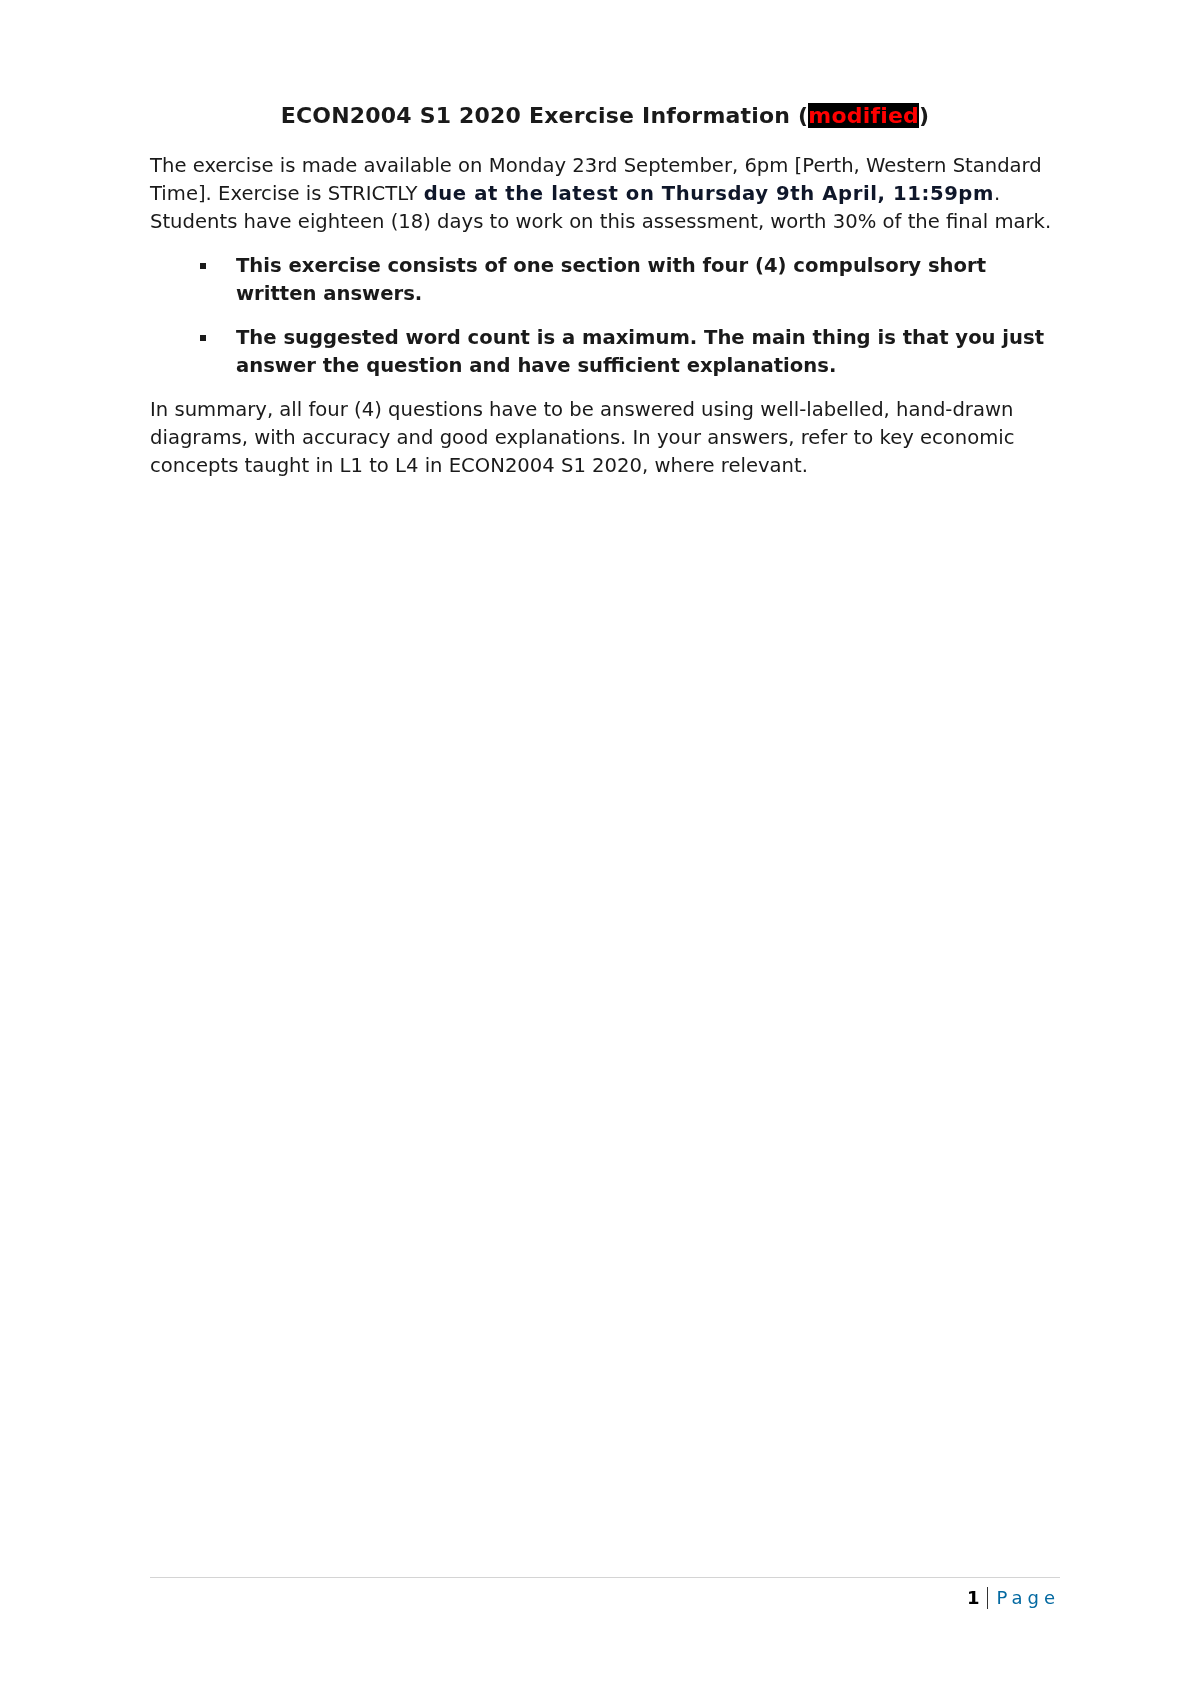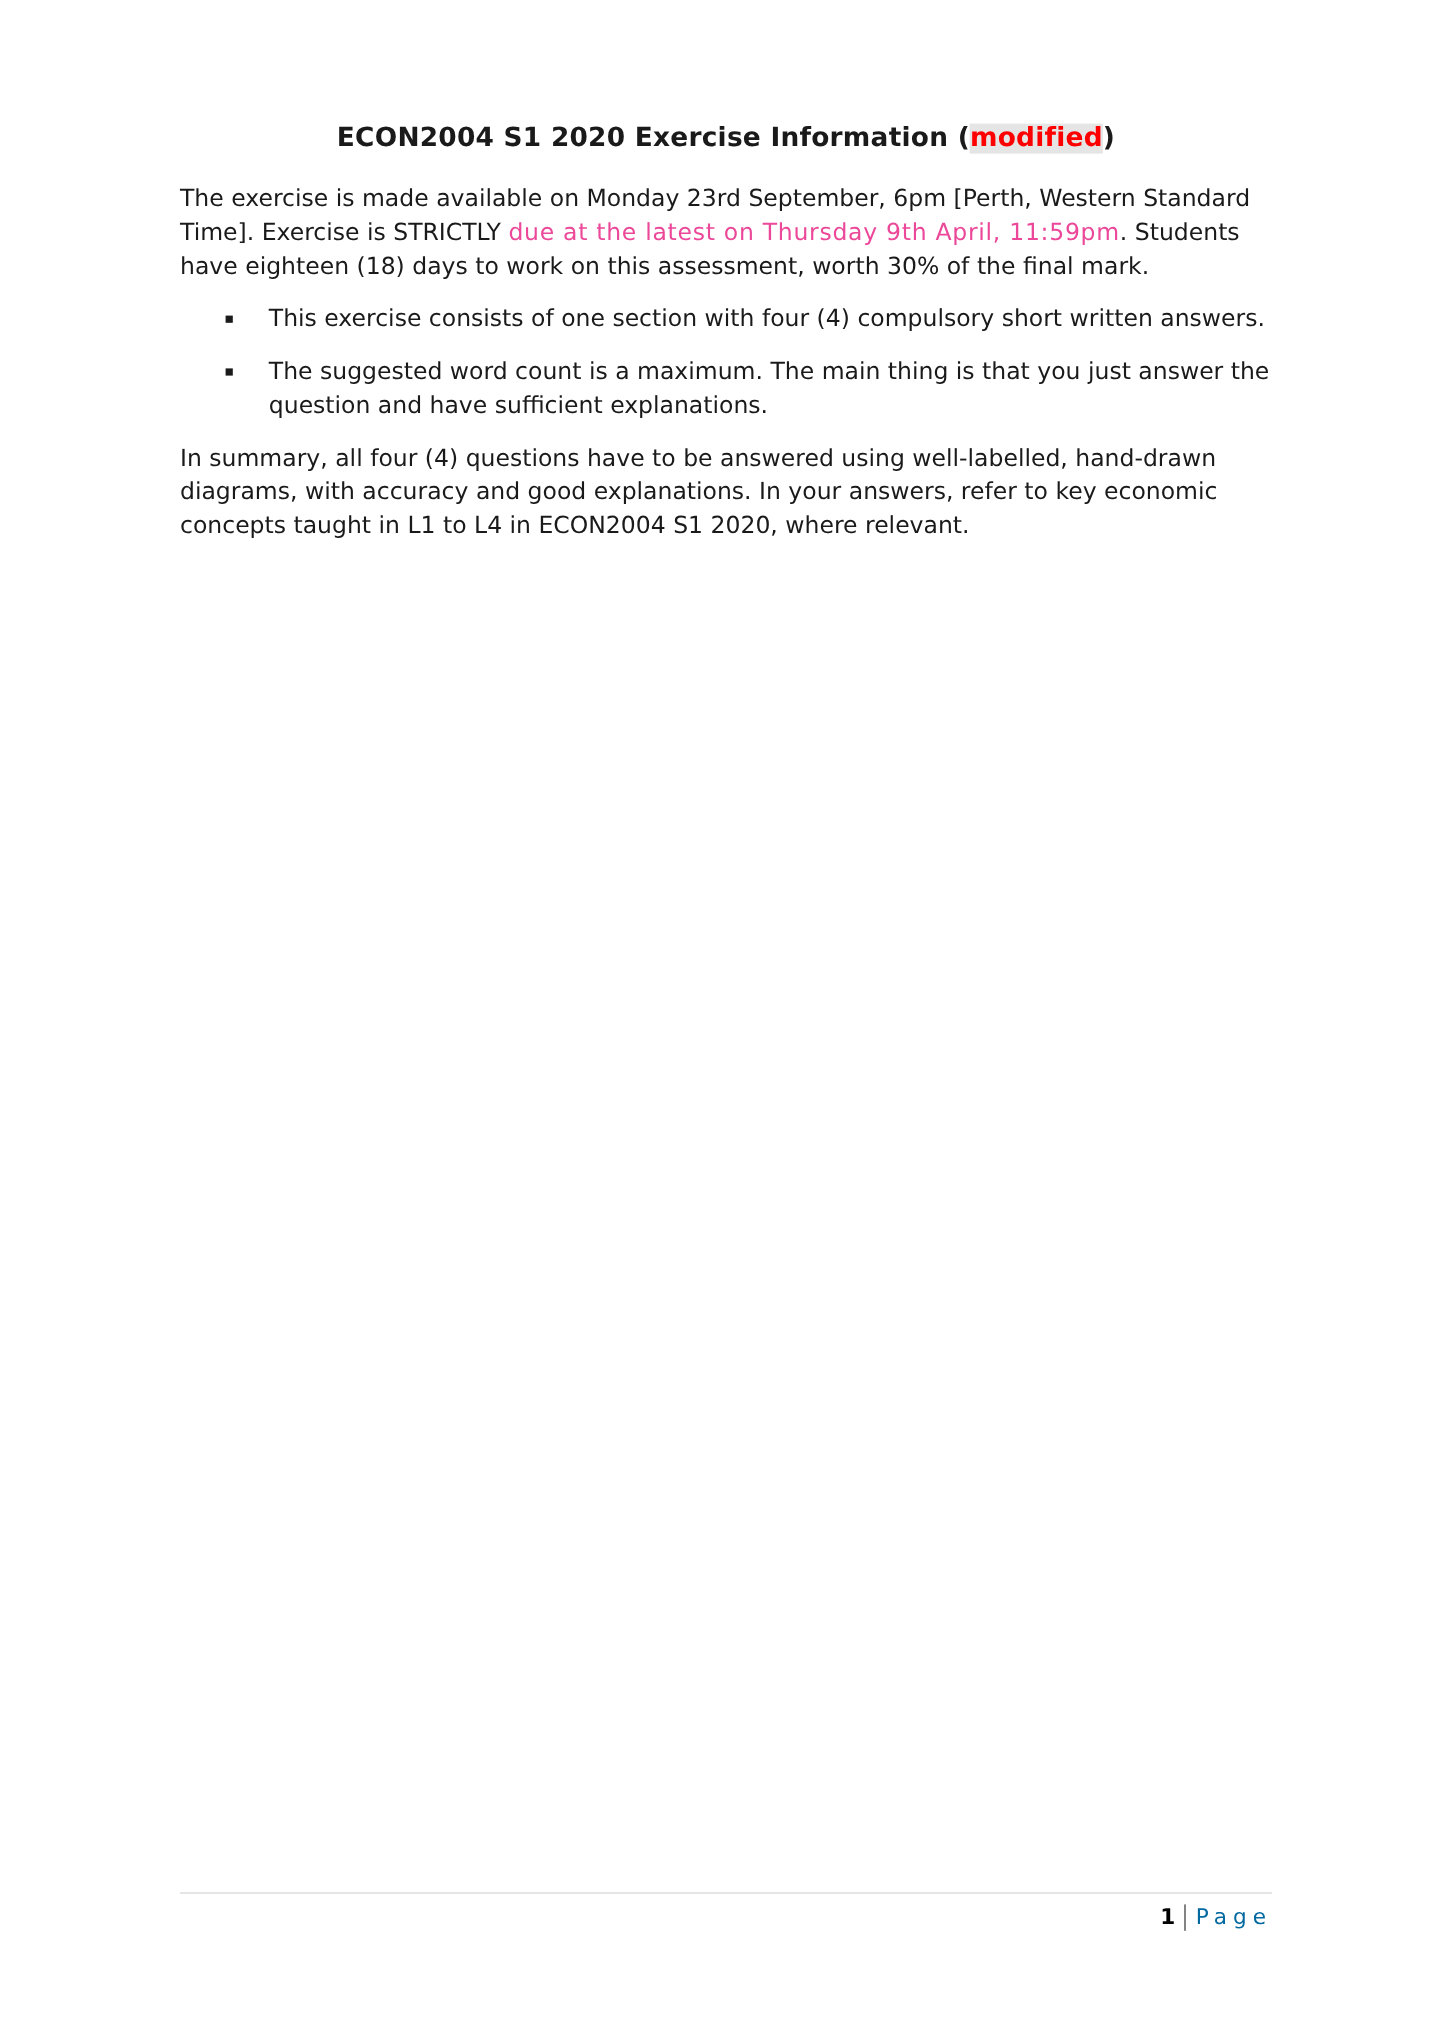--- a/index.html
+++ b/index.html
@@ -23,40 +23,41 @@
     }
     .title {
       text-align: center;
       font-weight: bold;
       font-size: 22px;
       letter-spacing: 0.2px;
       margin: 0 0 20px 0;
       line-height: 32px;
     }
     .title .hl {
-      background: #e5e5e5;
+      background: #000000;
       color: #ff0000;
     }
     p {
       margin: 0;
       font-size: 19.6px;
       line-height: 28px;
     }
     .red {
-      color: #ec4899;
-      font-weight: normal;
+      color: #0f172a;
+      font-weight: bold;
       letter-spacing: 0.6px;
     }
     .intro {
       margin-bottom: 16px;
     }
     ul.bullets {
       list-style: none;
-      margin: 0;
+      margin: 12px;
       padding: 0;
+      font-weight: bold;
     }
     ul.bullets li {
       position: relative;
       padding-left: 74px;
       font-size: 19.6px;
       line-height: 28px;
       margin-bottom: 16px;
     }
     ul.bullets li .bullet {
       position: absolute;

